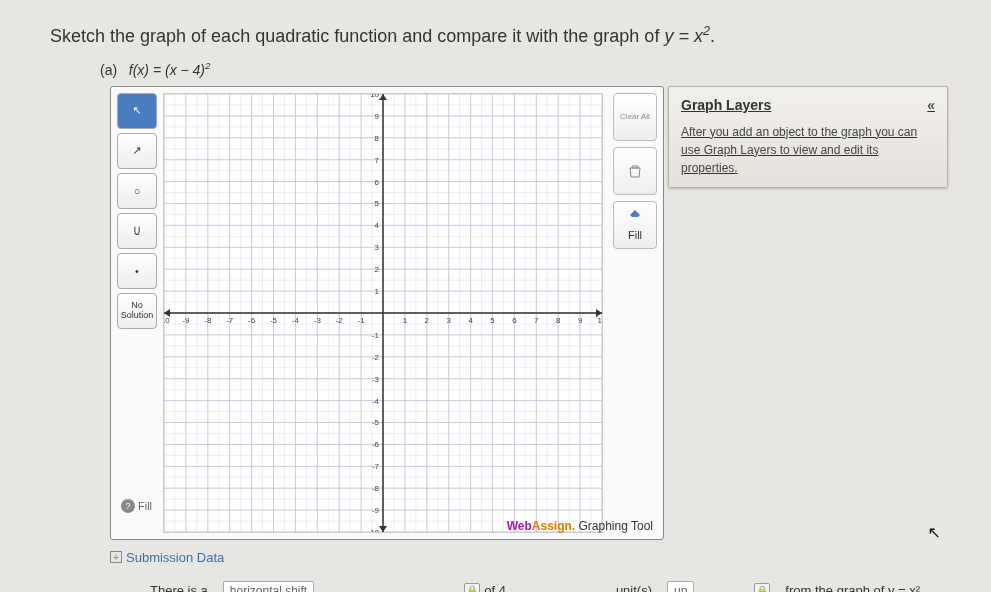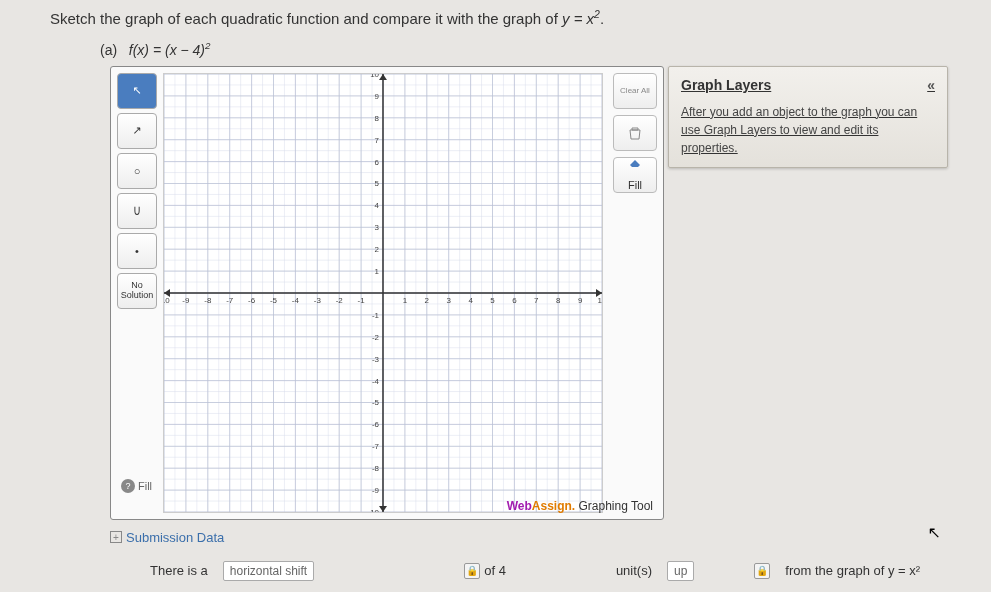--- a/index.html
+++ b/index.html
@@ -6,22 +6,22 @@
 body {
   font-family: Arial, Helvetica, sans-serif;
   background: #e8e6e3;
   width: 991px;
   height: 592px;
   overflow: hidden;
   position: relative;
   color: #333;
 }
 .question-text {
-  padding: 8px 50px 4px 50px;
-  font-size: 15px;
+  padding: 24px 50px 4px 50px;
+  font-size: 18px;
 }
 .part-line {
   padding: 2px 0 8px 100px;
   font-size: 14px;
   margin-top: 7px;
 }
 .main-area {
   display: flex;
   padding-left: 110px;
   gap: 0;
@@ -74,21 +74,21 @@
 .graph-canvas svg { position: absolute; inset:0; }
 .right-tools {
   display: flex;
   flex-direction: column;
   gap: 6px;
   margin-left: 10px;
   align-items: center;
 }
 .small-btn {
   width: 44px;
-  height: 36px;
+  height: 48px;
   border: 1px solid #bbb;
   border-radius: 4px;
   background: linear-gradient(#fff,#eee);
   display:flex;
   align-items:center;
   justify-content:center;
   font-size: 10px;
   color:#888;
   cursor:pointer;
 }

